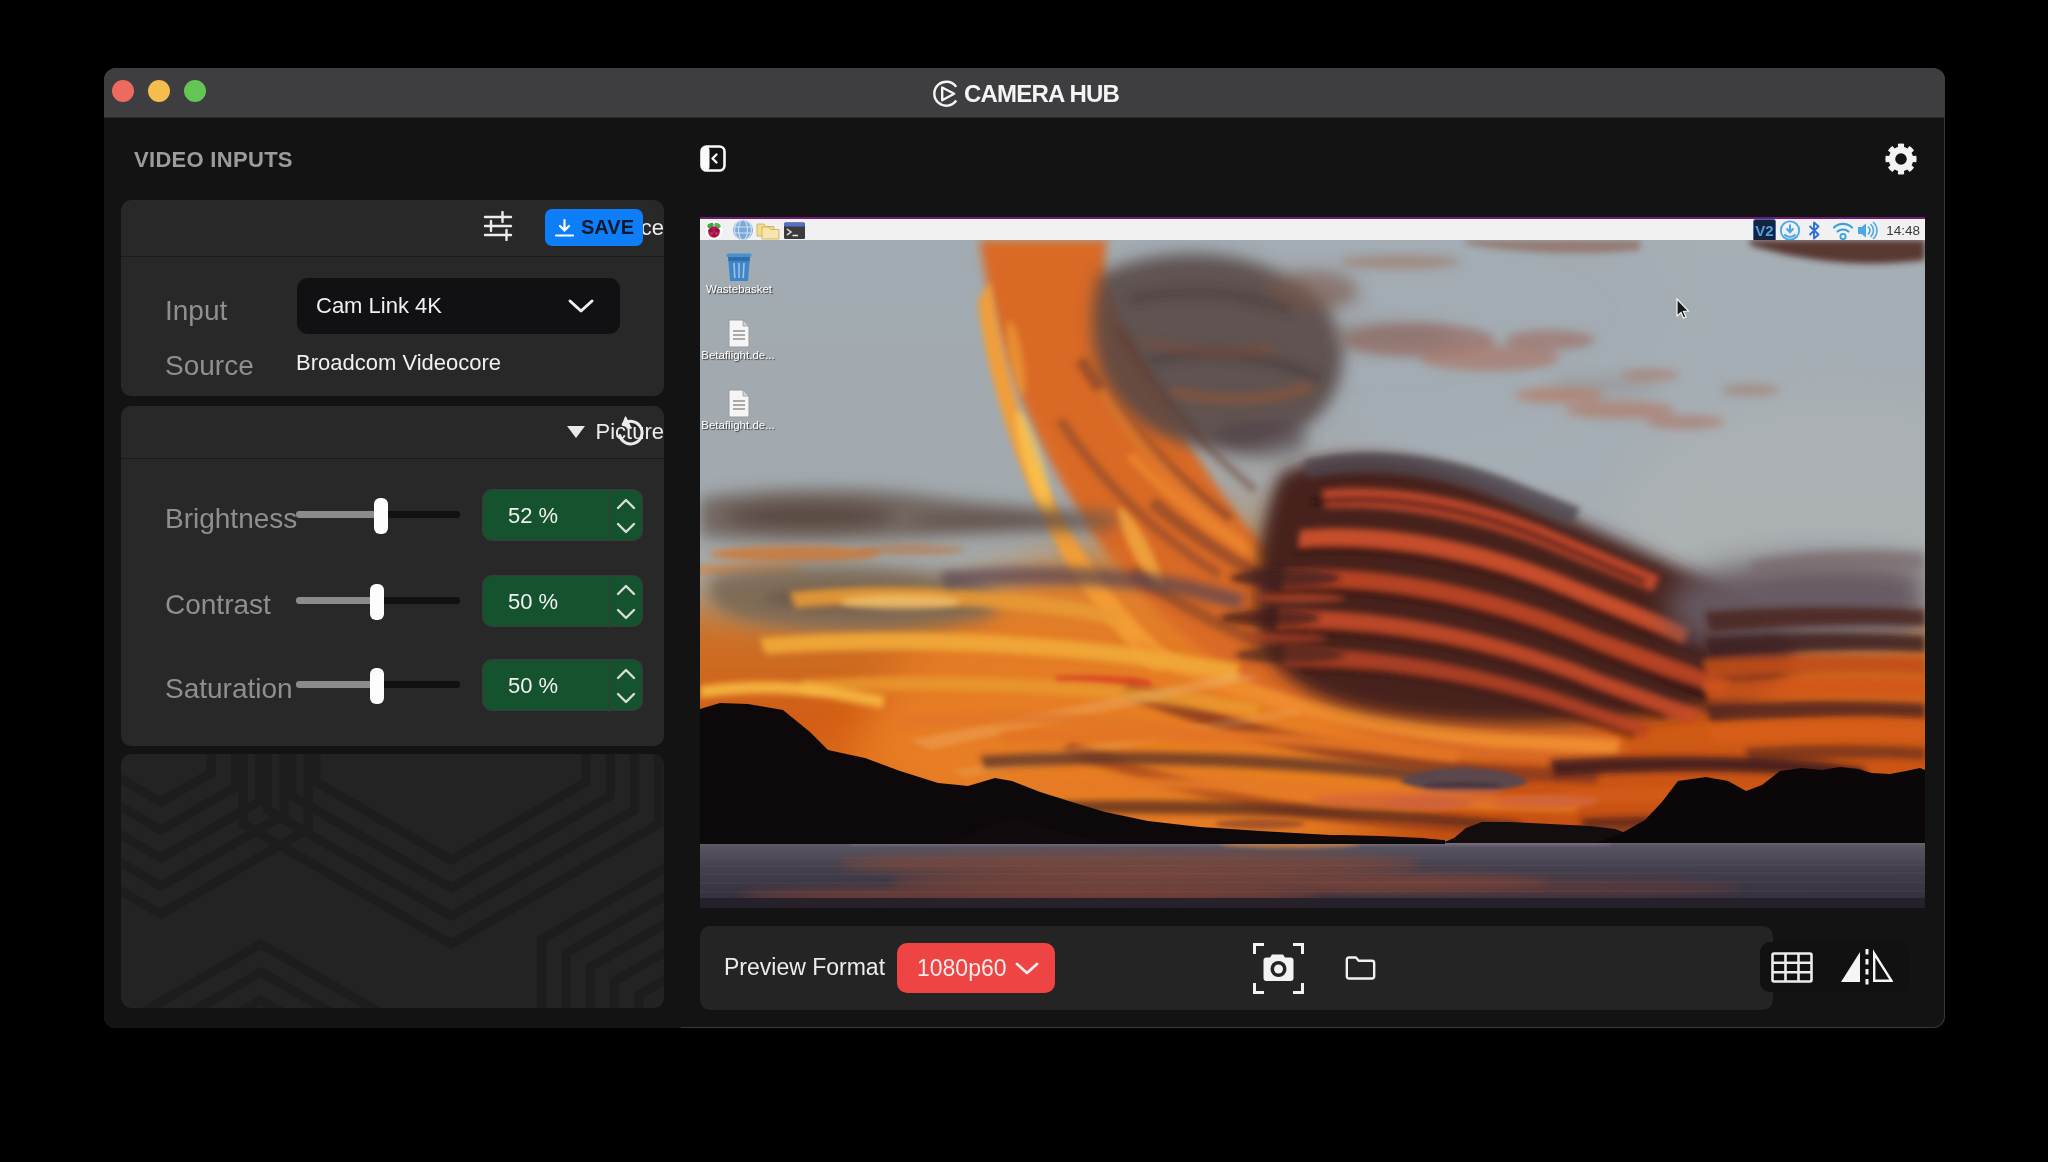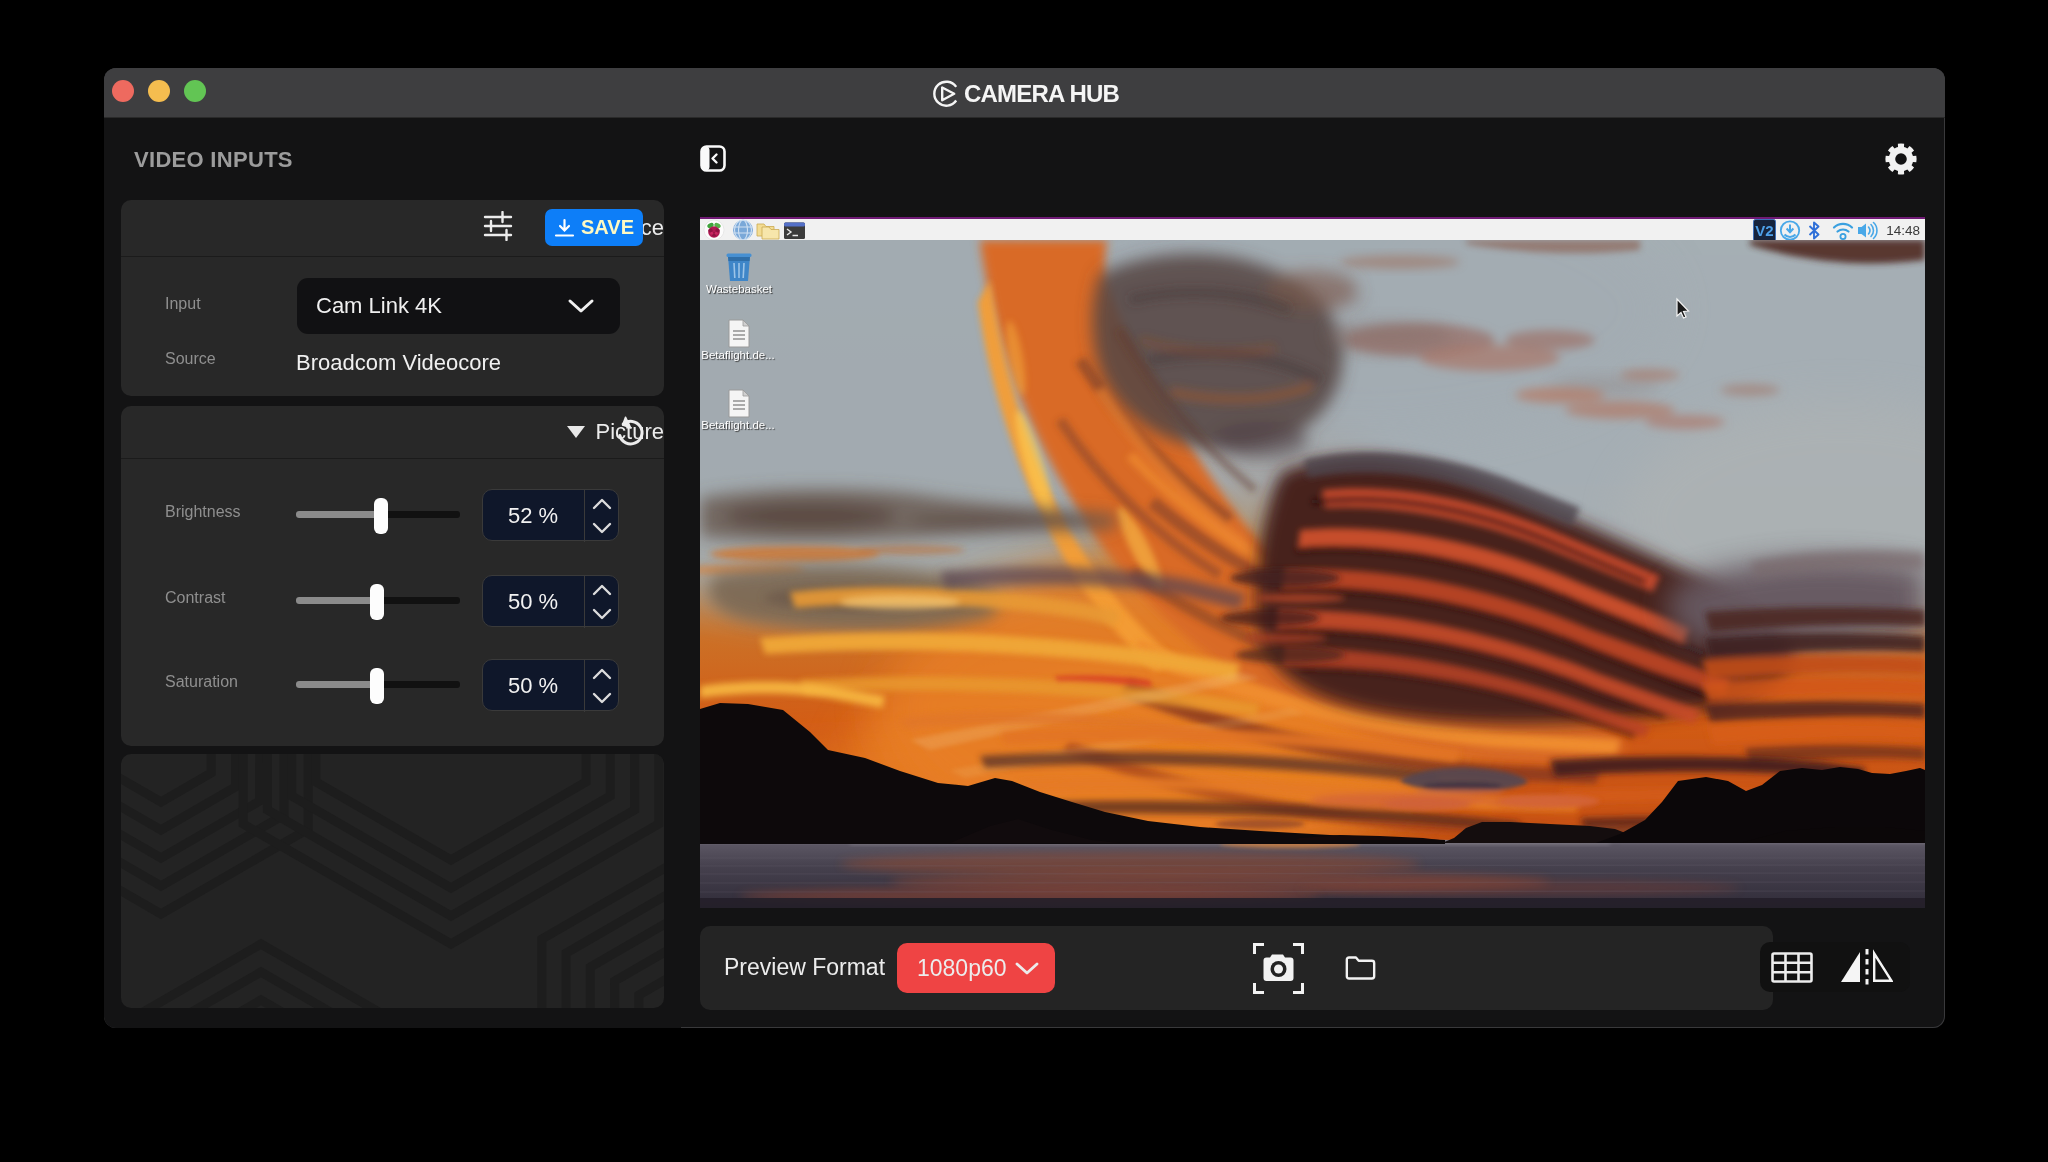--- a/index.html
+++ b/index.html
@@ -5,28 +5,28 @@
   html,body{margin:0;padding:0;background:#000;width:2048px;height:1162px;overflow:hidden;}
   *{box-sizing:border-box;font-family:"Liberation Sans",sans-serif;}
   #win{position:absolute;left:104px;top:68px;width:1841px;height:960px;background:#131314;border-radius:12px;overflow:hidden;box-shadow:inset 0 0 0 1px #39393b;}
   #titlebar{position:absolute;left:0;top:0;width:100%;height:50px;background:#3e3e40;border-bottom:1px solid #2a2a2a;}
   .tl{position:absolute;top:12px;width:22px;height:22px;border-radius:50%;}
   #sidebg{position:absolute;left:0;top:50px;width:577px;height:910px;background:#131314;}
   .panel{position:absolute;left:17px;width:543px;background:#282828;border-radius:10px;}
   .phead{position:absolute;left:0;top:0;width:100%;display:flex;align-items:center;justify-content:flex-end;}
   .tri{width:0;height:0;border-left:9px solid transparent;border-right:9px solid transparent;border-top:12px solid #e8e8e8;margin-left:29px;}
   .ptitle{color:#ececec;font-size:22px;margin-left:11px;}
-  .lbl{position:absolute;color:#8f8f8f;font-size:16px;}
+  .lbl{position:absolute;color:#8f8f8f;font-size:28px;}
   .val{position:absolute;color:#f0f0f0;font-size:22px;}
   .divider{position:absolute;left:0;width:100%;height:1px;background:#1b1b1b;}
   .darkbox{position:absolute;background:#111113;border-radius:11px;}
   .slider-track{position:absolute;height:7px;border-radius:3px;background:#111;}
   .slider-fill{position:absolute;height:7px;border-radius:3px;background:#8b8b8b;}
   .slider-handle{position:absolute;width:14px;height:36px;border-radius:6px;background:#fdfdfd;top:-15px;}
-  .numbox{position:absolute;width:137px;height:52px;background:#0f172a;border-radius:10px;border:1px solid #3a3a3a;}
+  .numbox{position:absolute;width:161px;height:52px;background:#14532d;border-radius:10px;border:1px solid #3a3a3a;}
   .numtxt{position:absolute;left:0;width:100px;top:0;height:52px;line-height:52px;text-align:center;color:#f2f2f2;font-size:22px;}
   .spincol{position:absolute;right:0;top:0;width:34px;height:52px;border-left:1px solid #3a3a3a;}
 </style>
 </head>
 <body>
 <div id="win">
   <div id="titlebar">
     <div class="tl" style="left:8px;background:#ee6a5f;"></div>
     <div class="tl" style="left:44px;background:#f5bd4f;"></div>
     <div class="tl" style="left:80px;background:#62c554;"></div>
@@ -59,21 +59,21 @@
           <line x1="23.5" y1="19" x2="23.5" y2="29"></line>
       </g>
     </svg>
 
     <div style="position:absolute;left:424px;top:9px;width:98px;height:37px;background:#0d7ef8;border-radius:7px;display:flex;align-items:center;justify-content:center;">
       <svg width="21" height="20" viewBox="0 0 21 20">
           <g stroke="#fff" stroke-width="2.2" fill="none" stroke-linecap="round">
             <path d="M10.5 2 L10.5 11.5 M6 8 L10.5 12.5 L15 8 M2 17.5 L19 17.5"></path>
           </g>
         </svg>
-      <span style="color:#fef9c3;font-weight:bold;font-size:20px;margin-left:6px;">SAVE</span>
+      <span style="color:#0f172a;font-weight:bold;font-size:20px;margin-left:6px;">SAVE</span>
     </div>
     <div class="divider" style="top:56px;"></div>
     <div class="lbl" style="left:44px;top:95px;">Input</div>
     <div class="darkbox" style="left:176px;top:78px;width:323px;height:56px;">
       <div class="val" style="left:19px;top:15px;position:relative;">Cam Link 4K</div>
       <svg style="position:absolute;right:25px;top:20px;" width="28" height="16" viewBox="0 0 28 16">
           <path d="M3 3 L14 13 L25 3" stroke="#f0f0f0" stroke-width="3" fill="none" stroke-linecap="round" stroke-linejoin="round"></path>
         </svg>
     </div>
     <div class="lbl" style="left:44px;top:150px;">Source</div>

